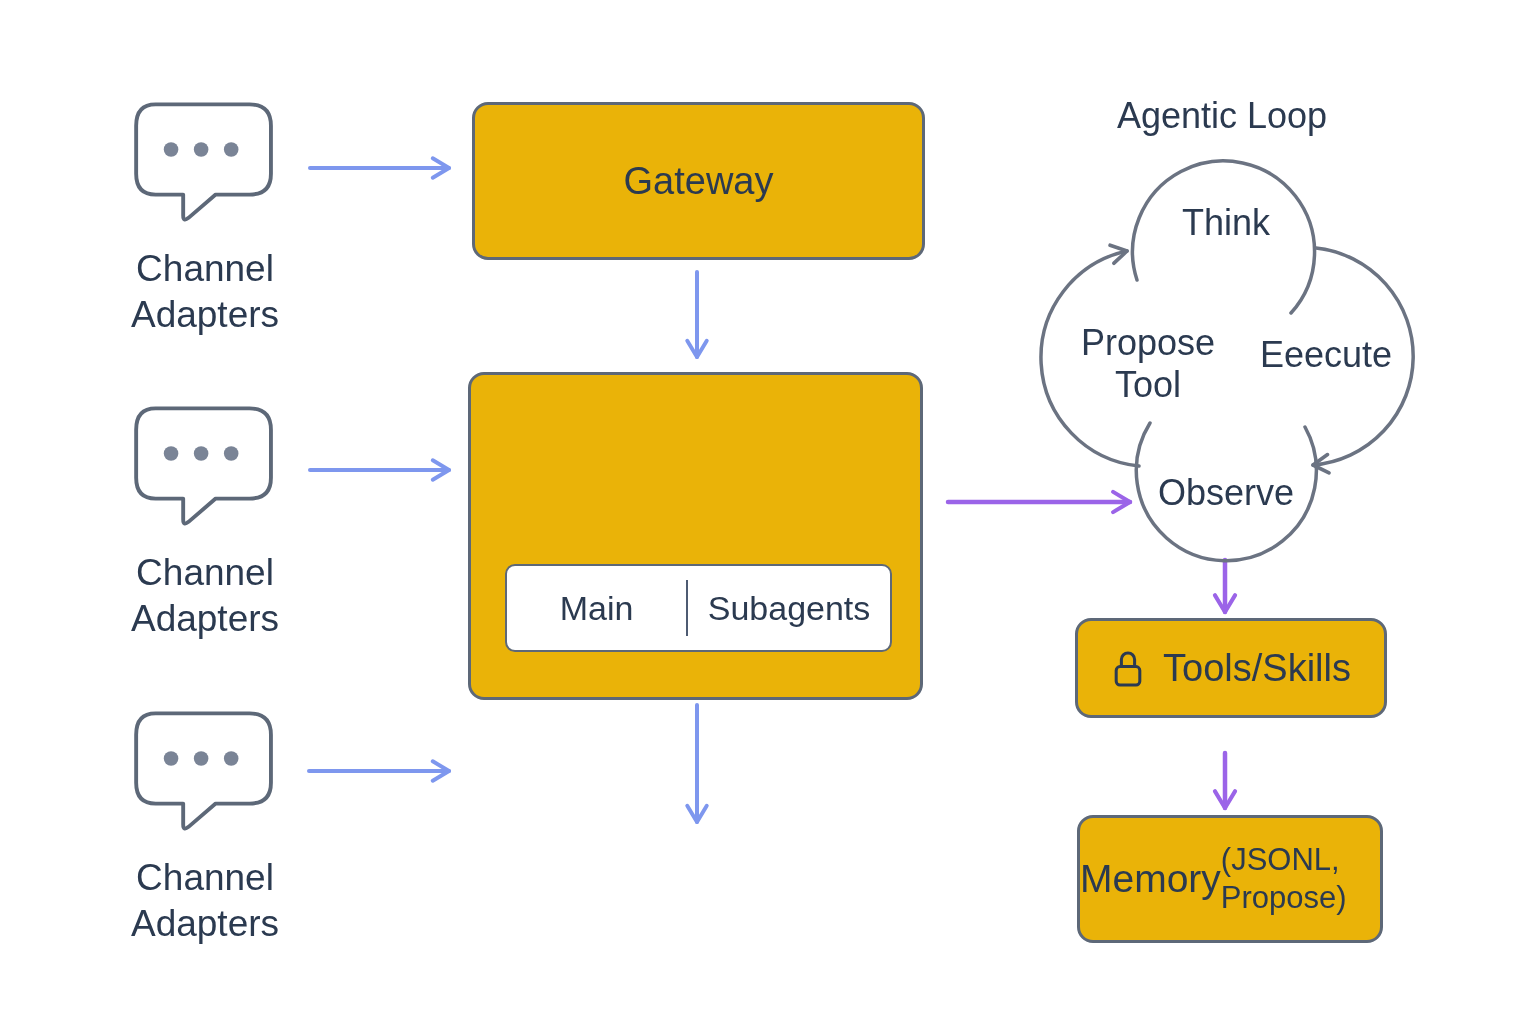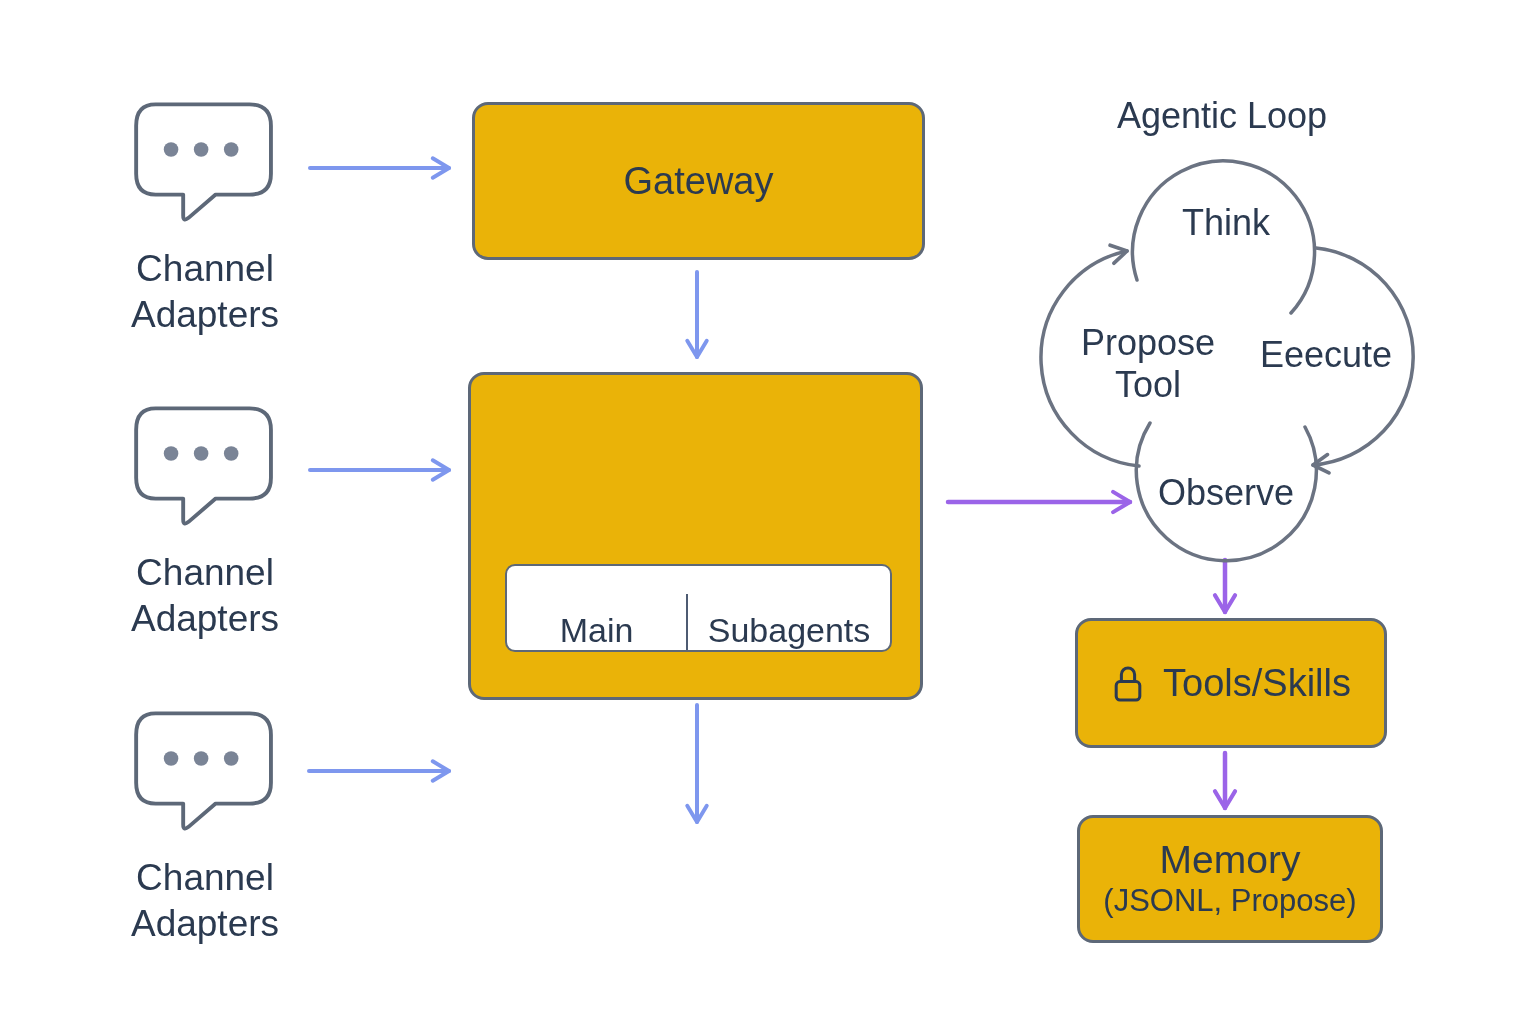--- a/index.html
+++ b/index.html
@@ -20,34 +20,34 @@
   .adapter .bubble{display:block;}
   .adapter-label{margin-top:17px;font-size:37px;line-height:46px;text-align:center;white-space:pre-line;}
   
   .gateway{left:472px;top:102px;width:453px;height:158px;font-size:38px;}
   
   .queue{left:468px;top:372px;width:455px;height:328px;}
   .queue-title{left:0;top:48px;width:100%;font-size:39px;line-height:54px;}
   .lanes{
     position:absolute;left:34px;top:189px;width:387px;height:88px;box-sizing:border-box;
     border:2.5px solid #5d6878;border-radius:10px;background:#fff;
-    display:flex;align-items:flex-end;font-size:34px;
+    display:flex;align-items:center;font-size:34px;
   }
   .lane-main{width:47%;text-align:center;}
   .lane-sub{width:53%;text-align:center;}
   .lane-div{width:2px;height:56px;background:#4e5b72;}
   
   .loop-title{left:1052px;top:95px;width:340px;font-size:36px;}
   .node-think{left:1126px;top:202px;width:200px;font-size:36px;}
   .node-propose{left:1048px;top:322px;width:200px;font-size:36px;line-height:42px;}
   .node-execute{left:1216px;top:334px;width:220px;font-size:36px;}
   .node-observe{left:1126px;top:472px;width:200px;font-size:36px;}
   
-  .tools{left:1075px;top:618px;width:312px;height:130px;font-size:38px;gap:18px;}
-  .memory{left:1077px;top:815px;width:306px;height:128px;flex-direction:column;}
+  .tools{left:1075px;top:618px;width:312px;height:100px;font-size:38px;gap:18px;}
+  .memory{left:1077px;top:815px;width:306px;height:128px;}
   .memory-title{font-size:39px;line-height:44px;}
   .memory-sub{font-size:31px;line-height:38px;}
 </style>
 </head>
 <body>
 
 <div class="canvas">
 
   <svg class="layer" viewBox="0 0 1536 1024" aria-hidden="true">
     <defs>

